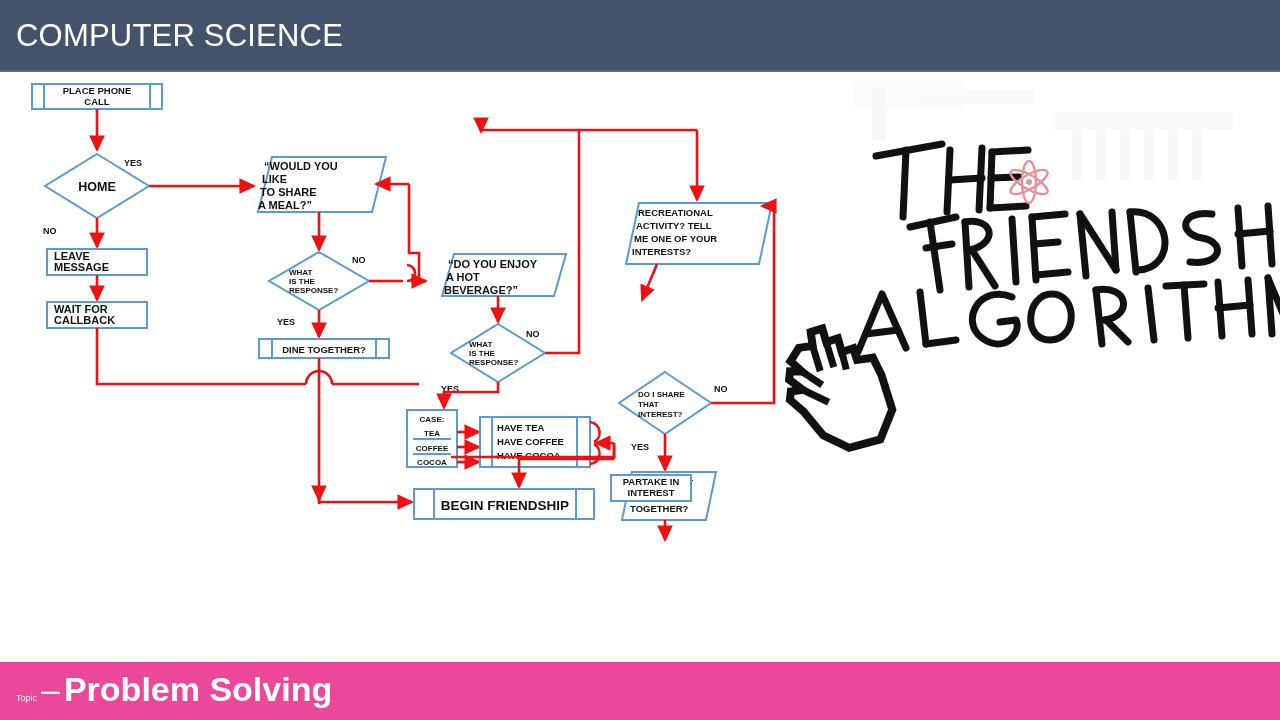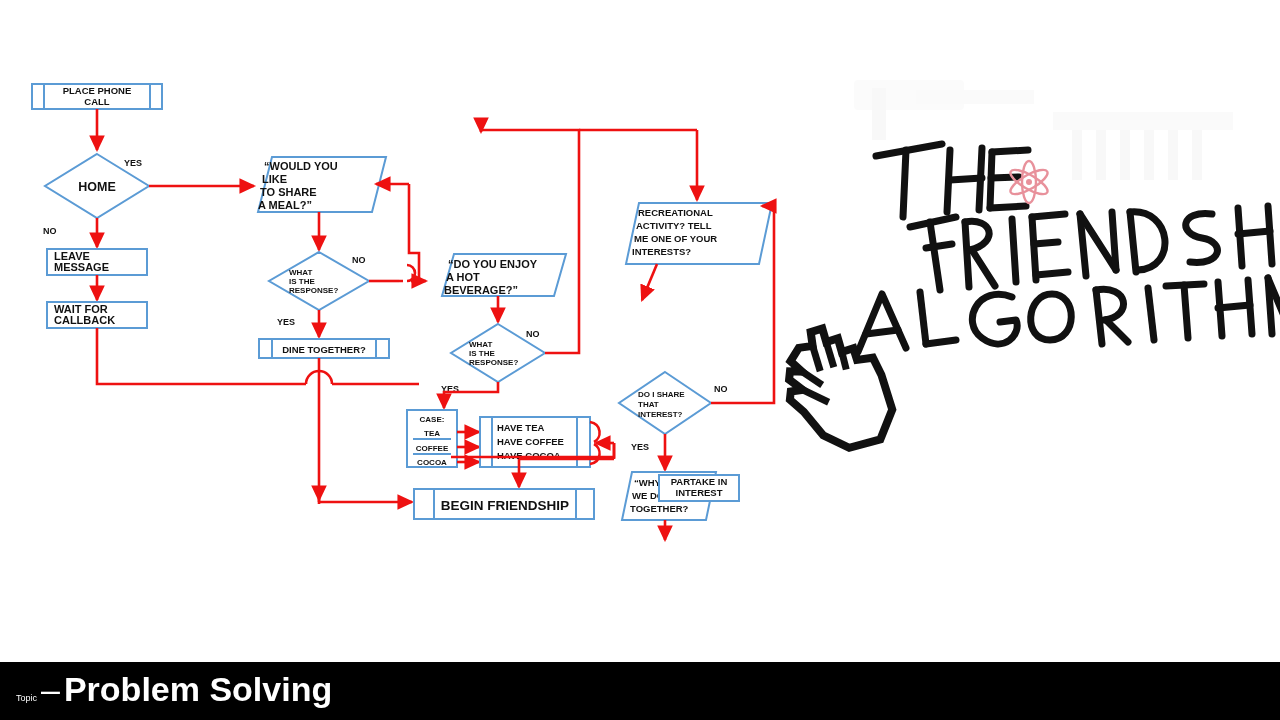--- a/index.html
+++ b/index.html
@@ -20,21 +20,21 @@
   }
   .header-title{
     position:absolute;left:16px;top:18px;
     font-size:31px;color:#ffffff;letter-spacing:.2px;
     font-weight:400;white-space:nowrap;
   }
 
   
   .footer{
     position:absolute;left:0;bottom:0;width:1280px;height:58px;
-    background:#000000;
+    background:#ec4899;
   }
   .footer-text{
     position:absolute;left:16px;top:8px;
     font-size:34px;color:#ffffff;white-space:nowrap;
   }
   .footer-text .lbl{font-weight:400;}
   .footer-text .dash{font-weight:400;padding:0 4px;}
   .footer-text .val{font-weight:700;}
 
   
@@ -49,20 +49,23 @@
   .artblock svg{display:block;}
 
   
   .watermark{position:absolute;left:820px;top:0px;width:460px;height:130px;opacity:1;}
 </style>
 </head>
 <body>
 
 <div class="slide">
 
+  <div class="header">
+    <div class="header-title">COMPUTER SCIENCE</div>
+  </div>
 
   <div class="canvas">
 
     <div class="watermark">
       <svg width="460" height="130" viewBox="0 0 460 130" xmlns="http://www.w3.org/2000/svg">
         <rect x="34" y="8" width="110" height="30" rx="4" fill="#fbfbfb"></rect>
         <rect x="52" y="16" width="14" height="52" fill="#f8f8f8"></rect>
         <rect x="96" y="18" width="118" height="14" fill="#fafafa"></rect>
         <rect x="233" y="40" width="180" height="18" fill="#fafafa"></rect>
         <rect x="252" y="58" width="10" height="50" fill="#f8f8f8"></rect>
@@ -274,21 +277,21 @@
           <text class="t t10" x="616" y="440">TOGETHER?</text>
         </g>
         <path class="lna" d="M651,448 L651,468"></path>
 
         <g>
           <rect class="bx" x="610" y="405" width="0" height="0"></rect>
         </g>
       </svg>
     </div>
 
-    <div style="position:absolute;left:0;top:0;width:800px;height:470px;pointer-events:none;margin-left:48px;">
+    <div style="position:absolute;left:0;top:0;width:800px;height:470px;pointer-events:none;">
       <svg width="800" height="470" viewBox="0 0 800 470" xmlns="http://www.w3.org/2000/svg">
         <g>
           <rect x="611" y="403" width="80" height="26" fill="#fff" stroke="#5b9bd5" stroke-width="2"></rect>
           <text x="651" y="413" text-anchor="middle" font-family="Liberation Sans, sans-serif" font-weight="bold" font-size="9.5" fill="#111">PARTAKE IN</text>
           <text x="651" y="424" text-anchor="middle" font-family="Liberation Sans, sans-serif" font-weight="bold" font-size="9.5" fill="#111">INTEREST</text>
         </g>
       </svg>
     </div>
 
     <div class="artblock">

